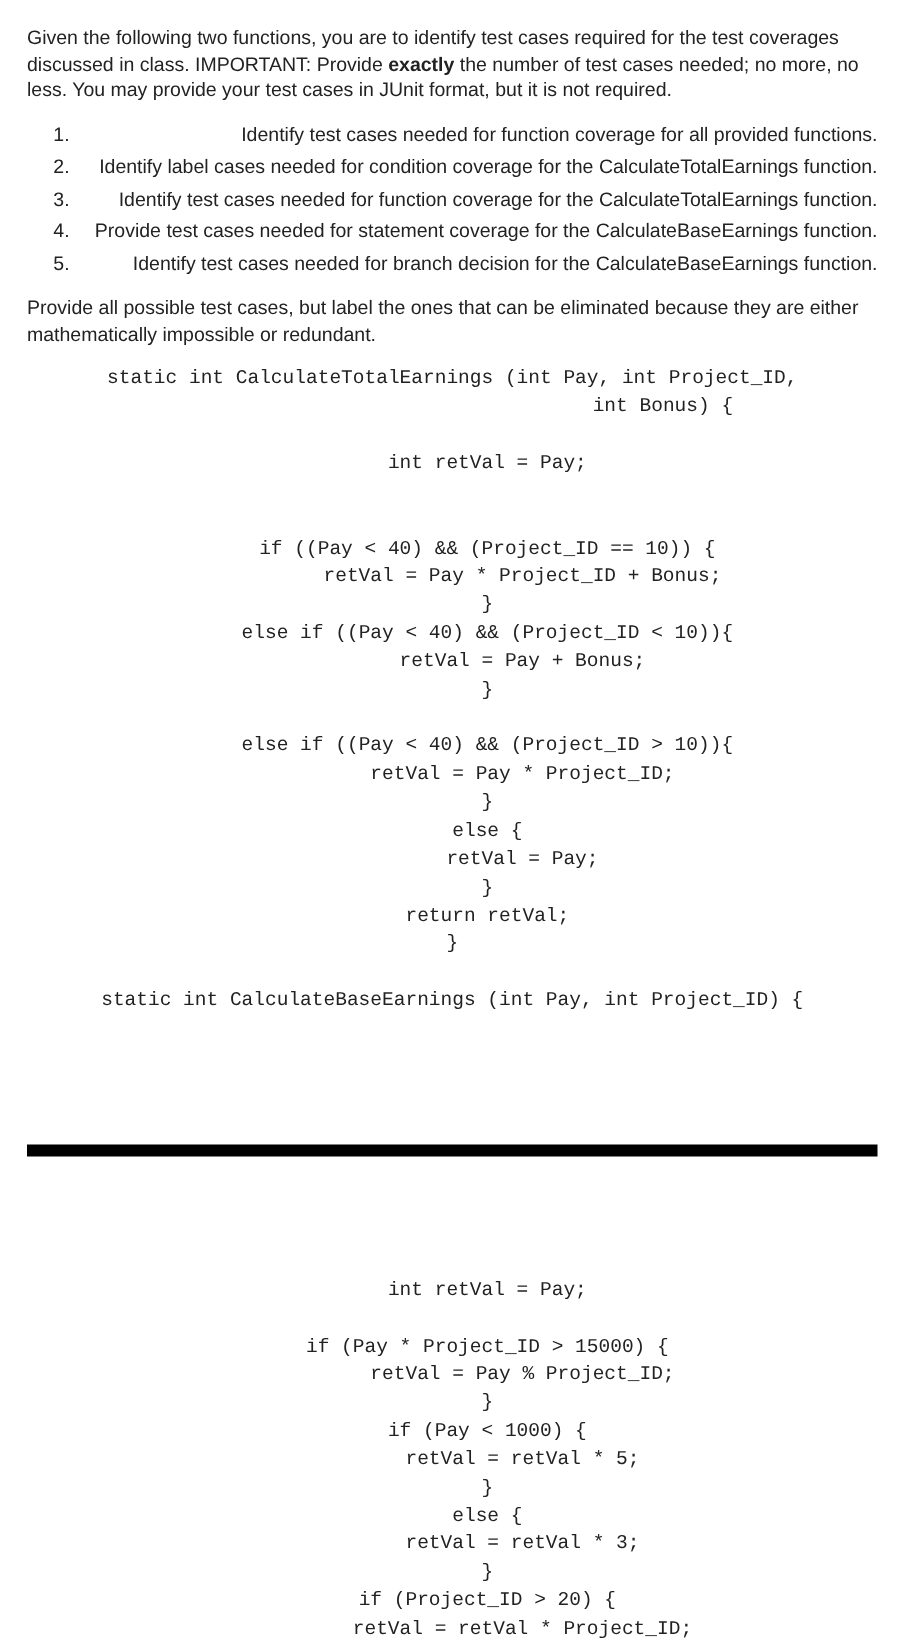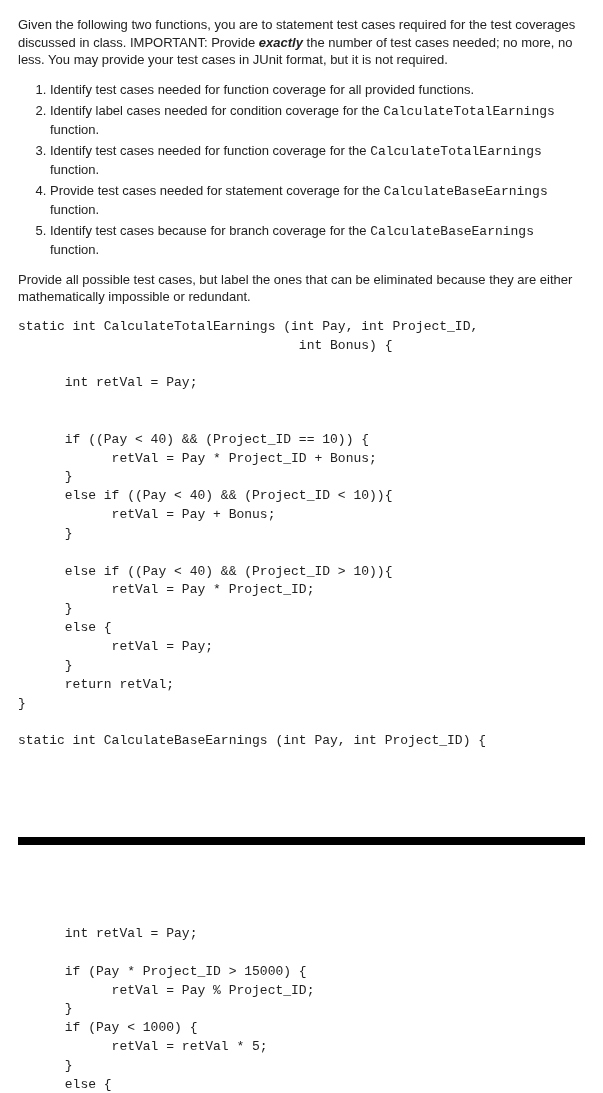--- a/index.html
+++ b/index.html
@@ -10,79 +10,80 @@
     color: #222;
     width: 603px;
     box-sizing: border-box;
     background: #fff;
   }
   .intro {
     line-height: 1.35;
     margin-bottom: 12px;
   }
   .em {
-    font-style: italic;
     font-weight: bold;
     margin-top: 36px;
   }
   ol {
     margin: 4px 0 12px 0;
     padding-left: 32px;
   }
   ol li {
     margin-bottom: 4px;
     line-height: 1.35;
+    text-align: right;
   }
   .codeinline {
-    font-family: Liberation Mono, monospace;
+    font-family: Liberation Sans, sans-serif;
     font-size: 13px;
   }
   .para {
     line-height: 1.35;
     margin-bottom: 12px;
   }
   .codeblock {
     font-family: "Courier New", Courier, monospace;
     font-size: 13px;
     white-space: pre;
     line-height: 1.45;
     margin: 8px 0;
+    text-align: center;
   }
   .divider {
     width: 100%;
     height: 8px;
     background: #000;
     margin: 18px 0 80px 0;
   }
   .gap {
     height: 60px;
   }
 </style>
 </head>
 <body>
 
 <div class="intro">
-  <span>Given the following two functions, you are to statement test cases required for the test coverages discussed in class. IMPORTANT: Provide </span><span class="em">exactly</span><span> the number of test cases needed; no more, no less. You may provide your test cases in JUnit format, but it is not required.</span>
+  <span>Given the following two functions, you are to identify test cases required for the test coverages discussed in class. IMPORTANT: Provide </span><span class="em">exactly</span><span> the number of test cases needed; no more, no less. You may provide your test cases in JUnit format, but it is not required.</span>
 </div>
 
 <ol>
   <li>
     <span>Identify test cases needed for function coverage for all provided functions.</span>
   </li>
   <li>
     <span>Identify label cases needed for condition coverage for the </span><span class="codeinline">CalculateTotalEarnings</span><span> function.</span>
   </li>
   <li>
     <span>Identify test cases needed for function coverage for the </span><span class="codeinline">CalculateTotalEarnings</span><span> function.</span>
   </li>
   <li>
     <span>Provide test cases needed for statement coverage for the </span><span class="codeinline">CalculateBaseEarnings</span><span> function.</span>
   </li>
   <li>
-    <span>Identify test cases because for branch coverage for the </span><span class="codeinline">CalculateBaseEarnings</span><span>  function.</span>
+    <span>Identify test cases needed for branch decision for the </span><span class="codeinline">CalculateBaseEarnings</span><span>  function.</span>
   </li>
 </ol>
 
 <div class="para">Provide all possible test cases, but label the ones that can be eliminated because they are either mathematically impossible or redundant.</div>
 
 <div class="codeblock">static int CalculateTotalEarnings (int Pay, int Project_ID,
                                     int Bonus) {
 
       int retVal = Pay;
 

